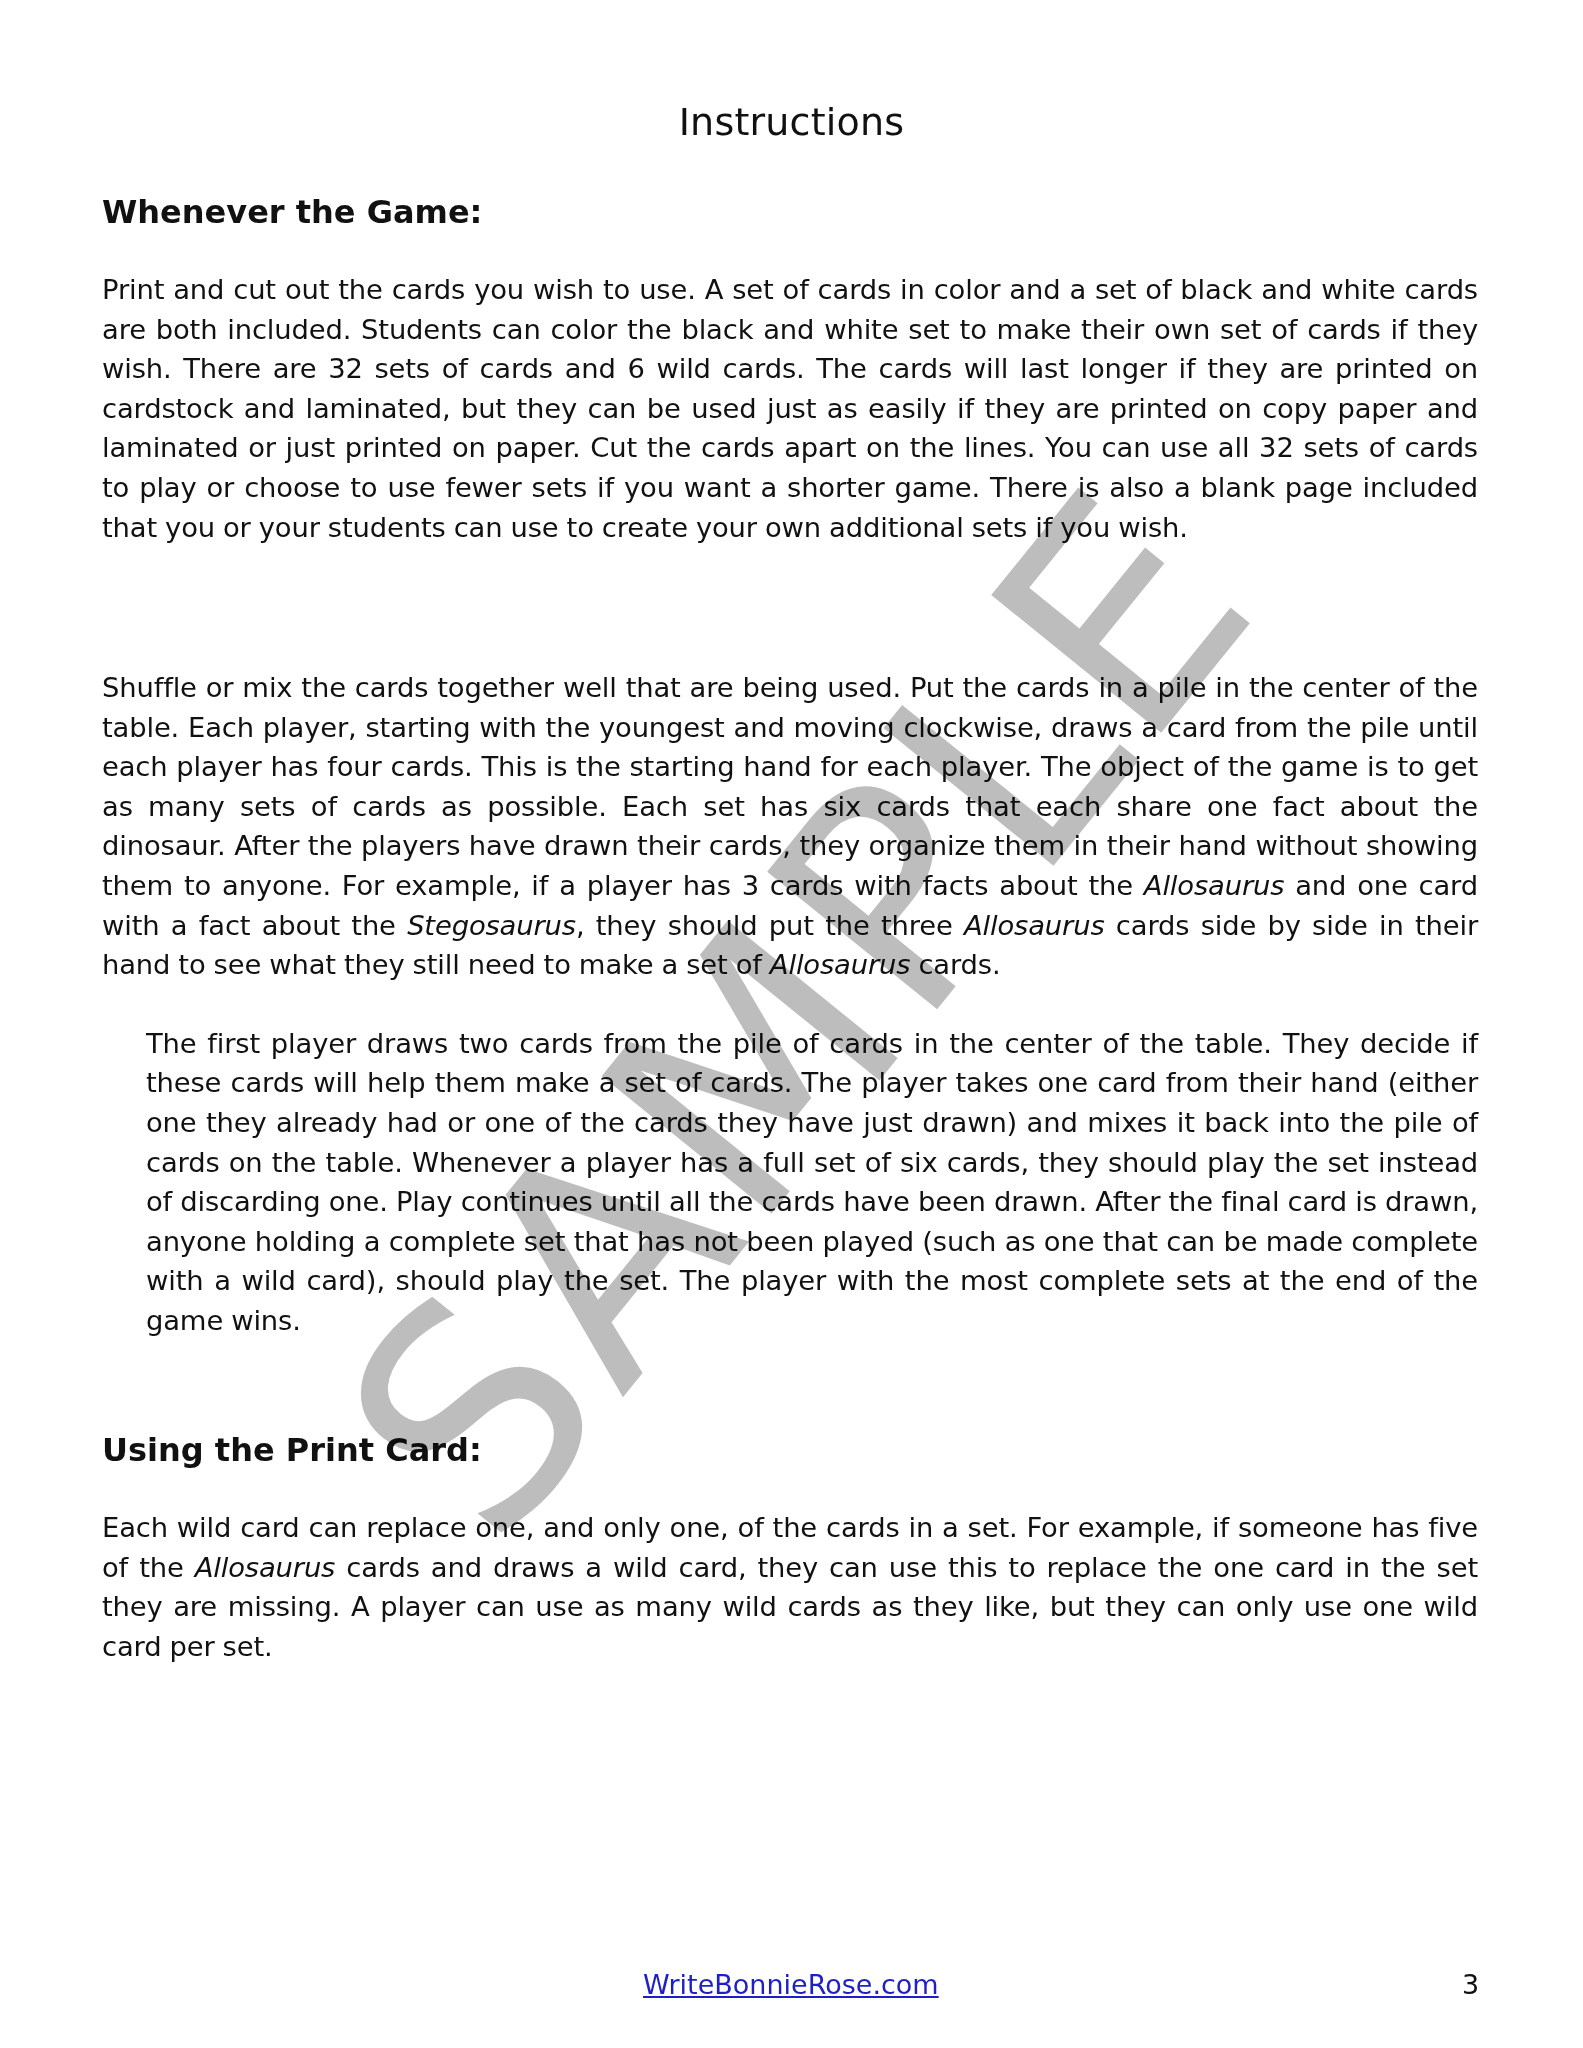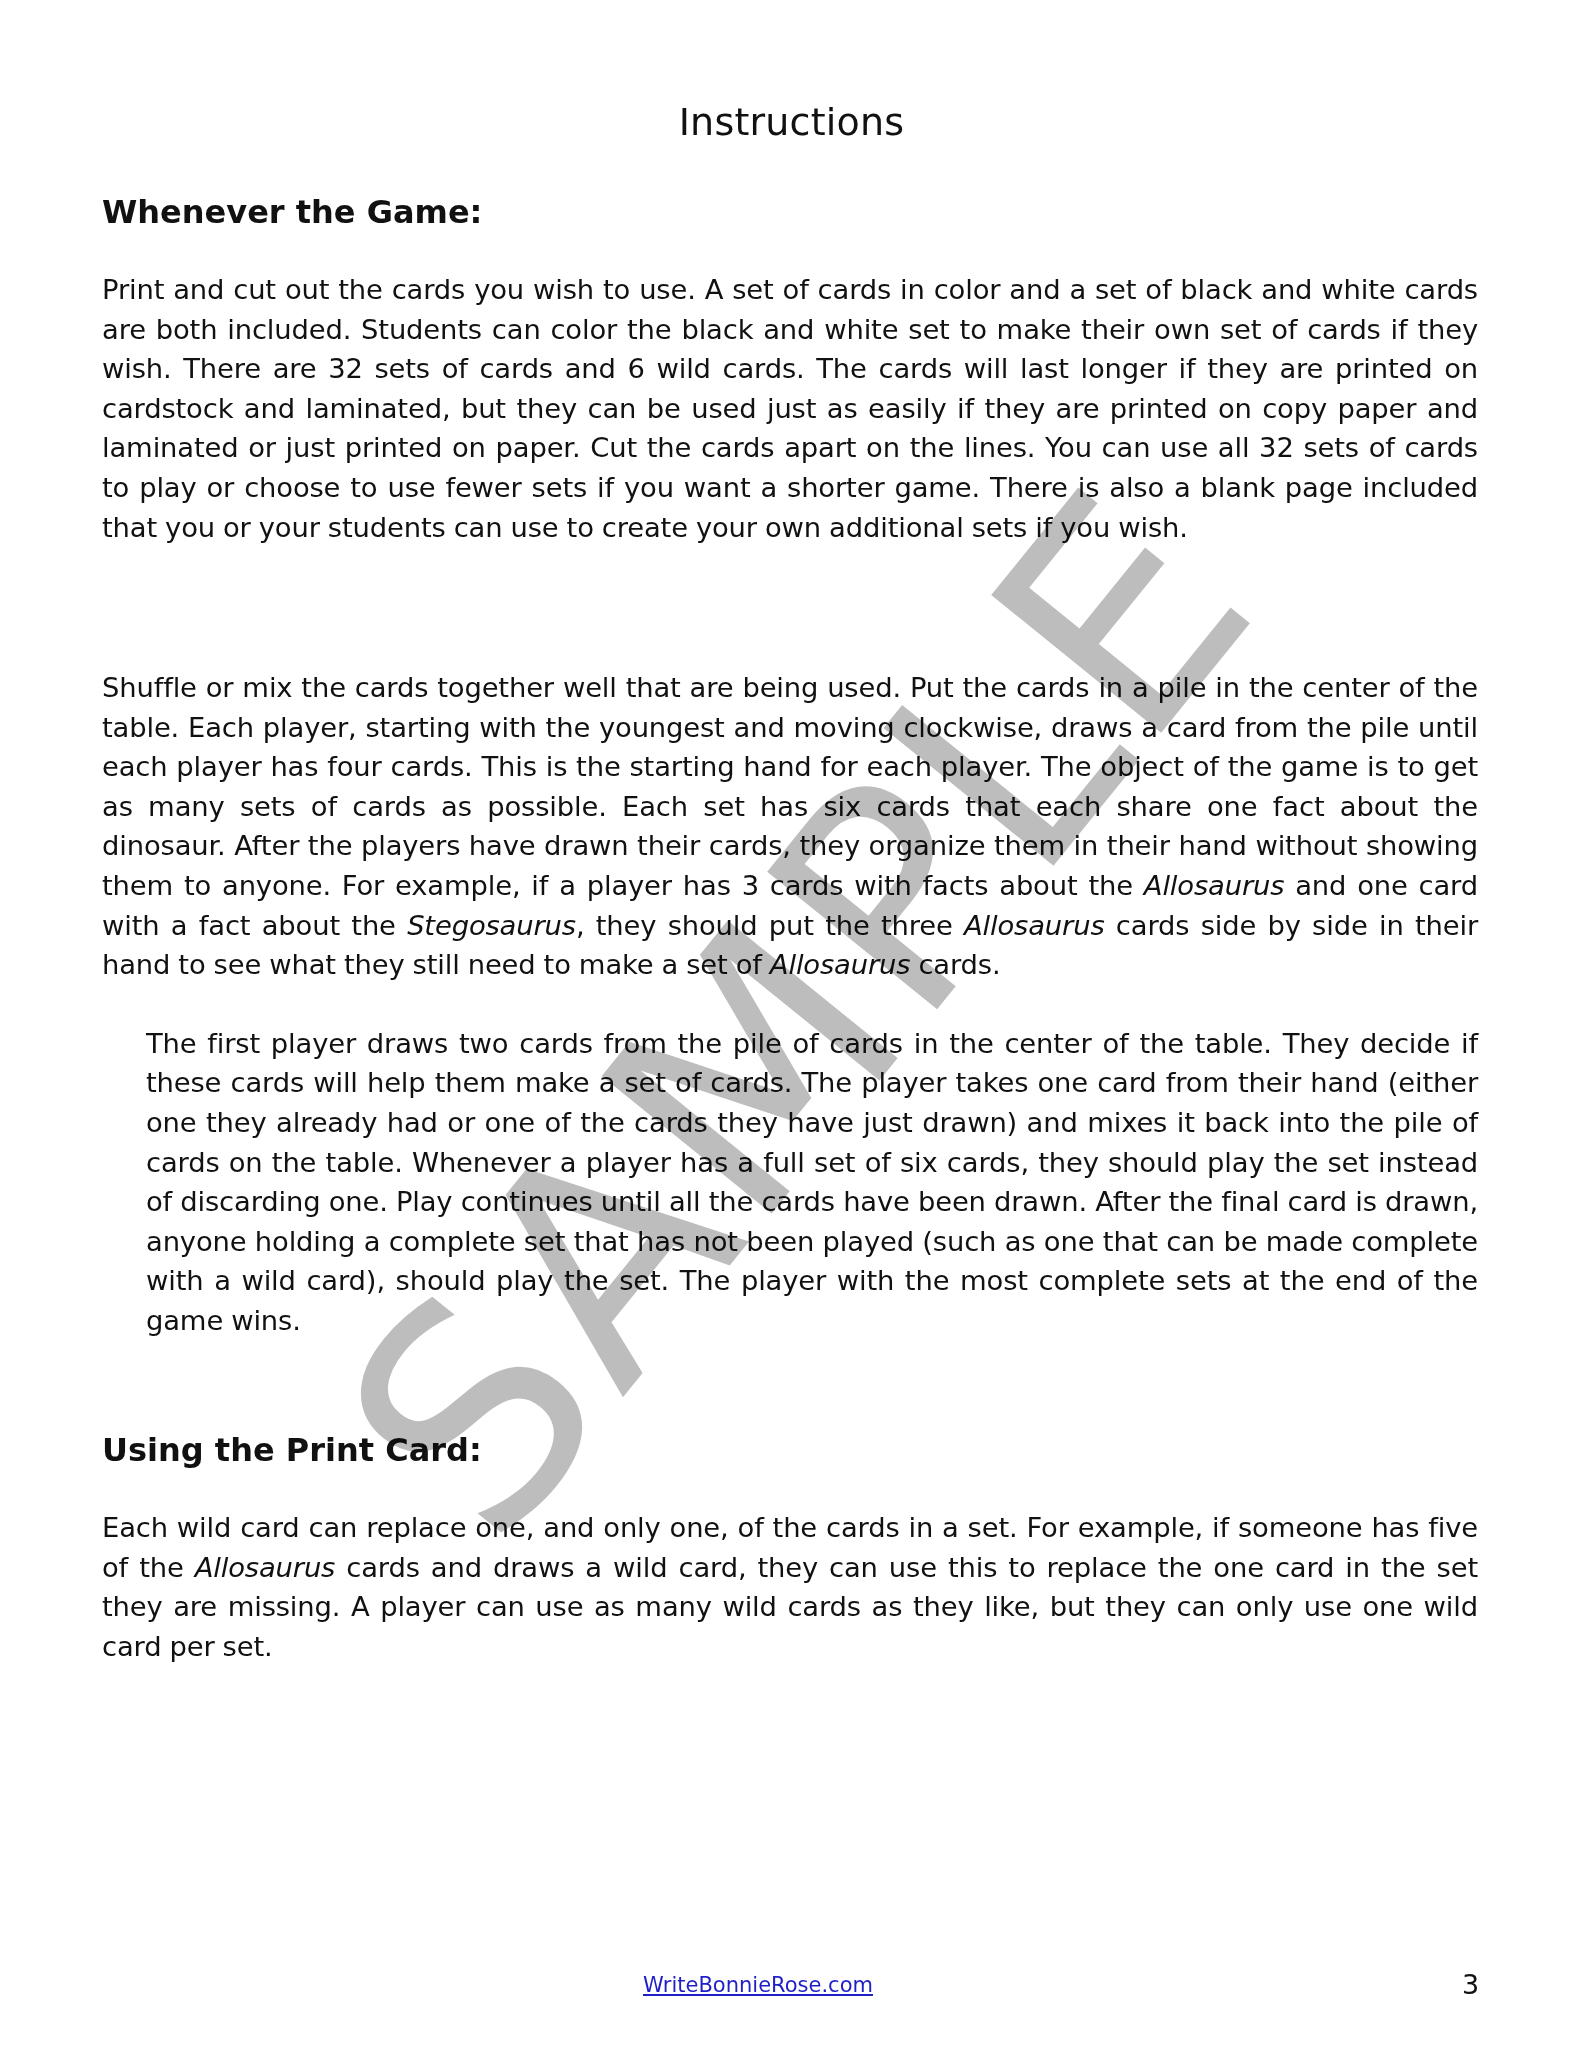--- a/index.html
+++ b/index.html
@@ -77,21 +77,21 @@
       line-height: 1;
       mix-blend-mode: multiply;
       pointer-events: none;
       z-index: 5;
       -webkit-text-stroke: 0px;
     }
     .footer-link {
       position: absolute;
       top: 1966px;
       left: 643px;
-      font-size: 21px;
+      font-size: 27px;
       color: #1f1fc8;
       text-decoration: underline;
       line-height: 38px;
     }
     .page-number {
       position: absolute;
       top: 1966px;
       left: 1462px;
       font-size: 27px;
       line-height: 38px;

